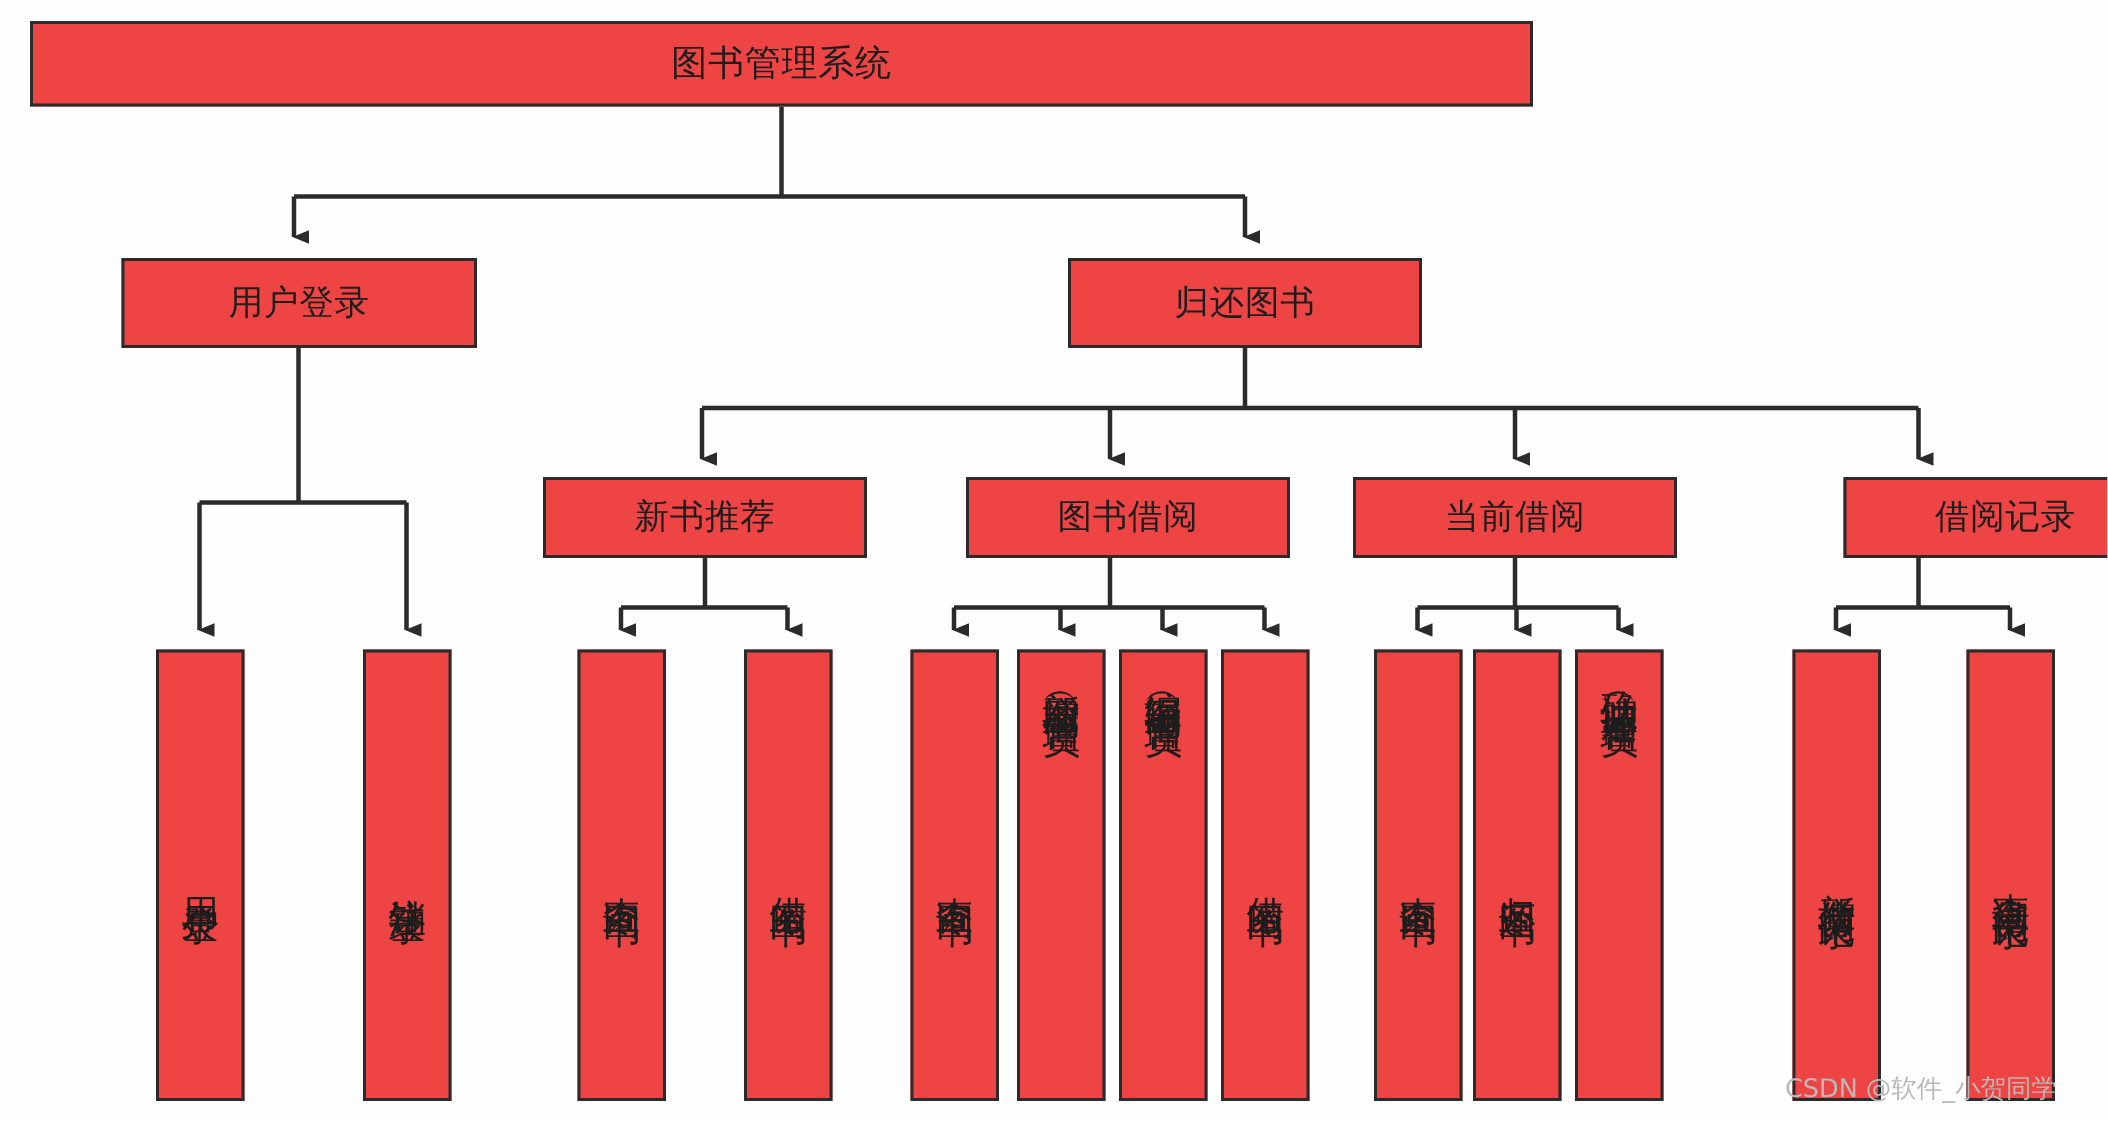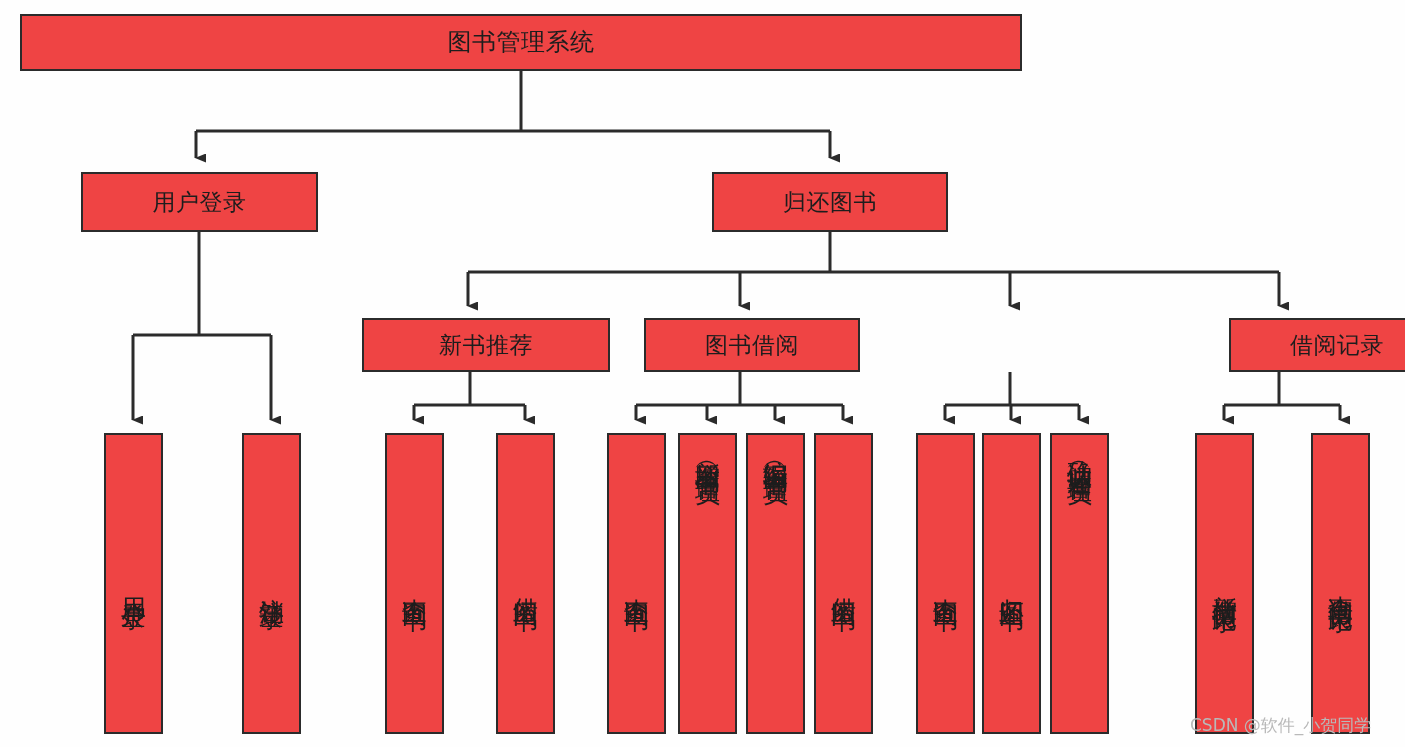--- a/index.html
+++ b/index.html
@@ -138,28 +138,31 @@
   </div>
 
   <div class="node horiz" style="left:81px; top:172px; width:237px; height:60px;">
     <span class="label">用户登录</span>
   </div>
 
   <div class="node horiz" style="left:712px; top:172px; width:236px; height:60px;">
     <span class="label">归还图书</span>
   </div>
 
-  <div class="node horiz" style="left:362px; top:318px; width:248px; height:54px;">
+  <div class="node horiz" style="left:362px; top:318px; width:216px; height:54px;">
     <span class="label">新书推荐</span>
   </div>
 
   <div class="node horiz" style="left:632px; top:318px; width:216px; height:54px;margin-left:12px;">
     <span class="label">图书借阅</span>
   </div>
 
+  <div class="node horiz" style="left:902px; top:318px; width:216px; height:54px;">
+    <span class="label">当前借阅</span>
+  </div>
 
   <div class="node horiz" style="left:1229px; top:318px; width:216px; height:54px;">
     <span class="label">借阅记录</span>
   </div>
 
   <div class="node vert mid" style="left:104px; top:433px; width:59px; height:301px;">
     <span class="label">用户登录</span>
   </div>
 
   <div class="node vert mid" style="left:242px; top:433px; width:59px; height:301px;">

